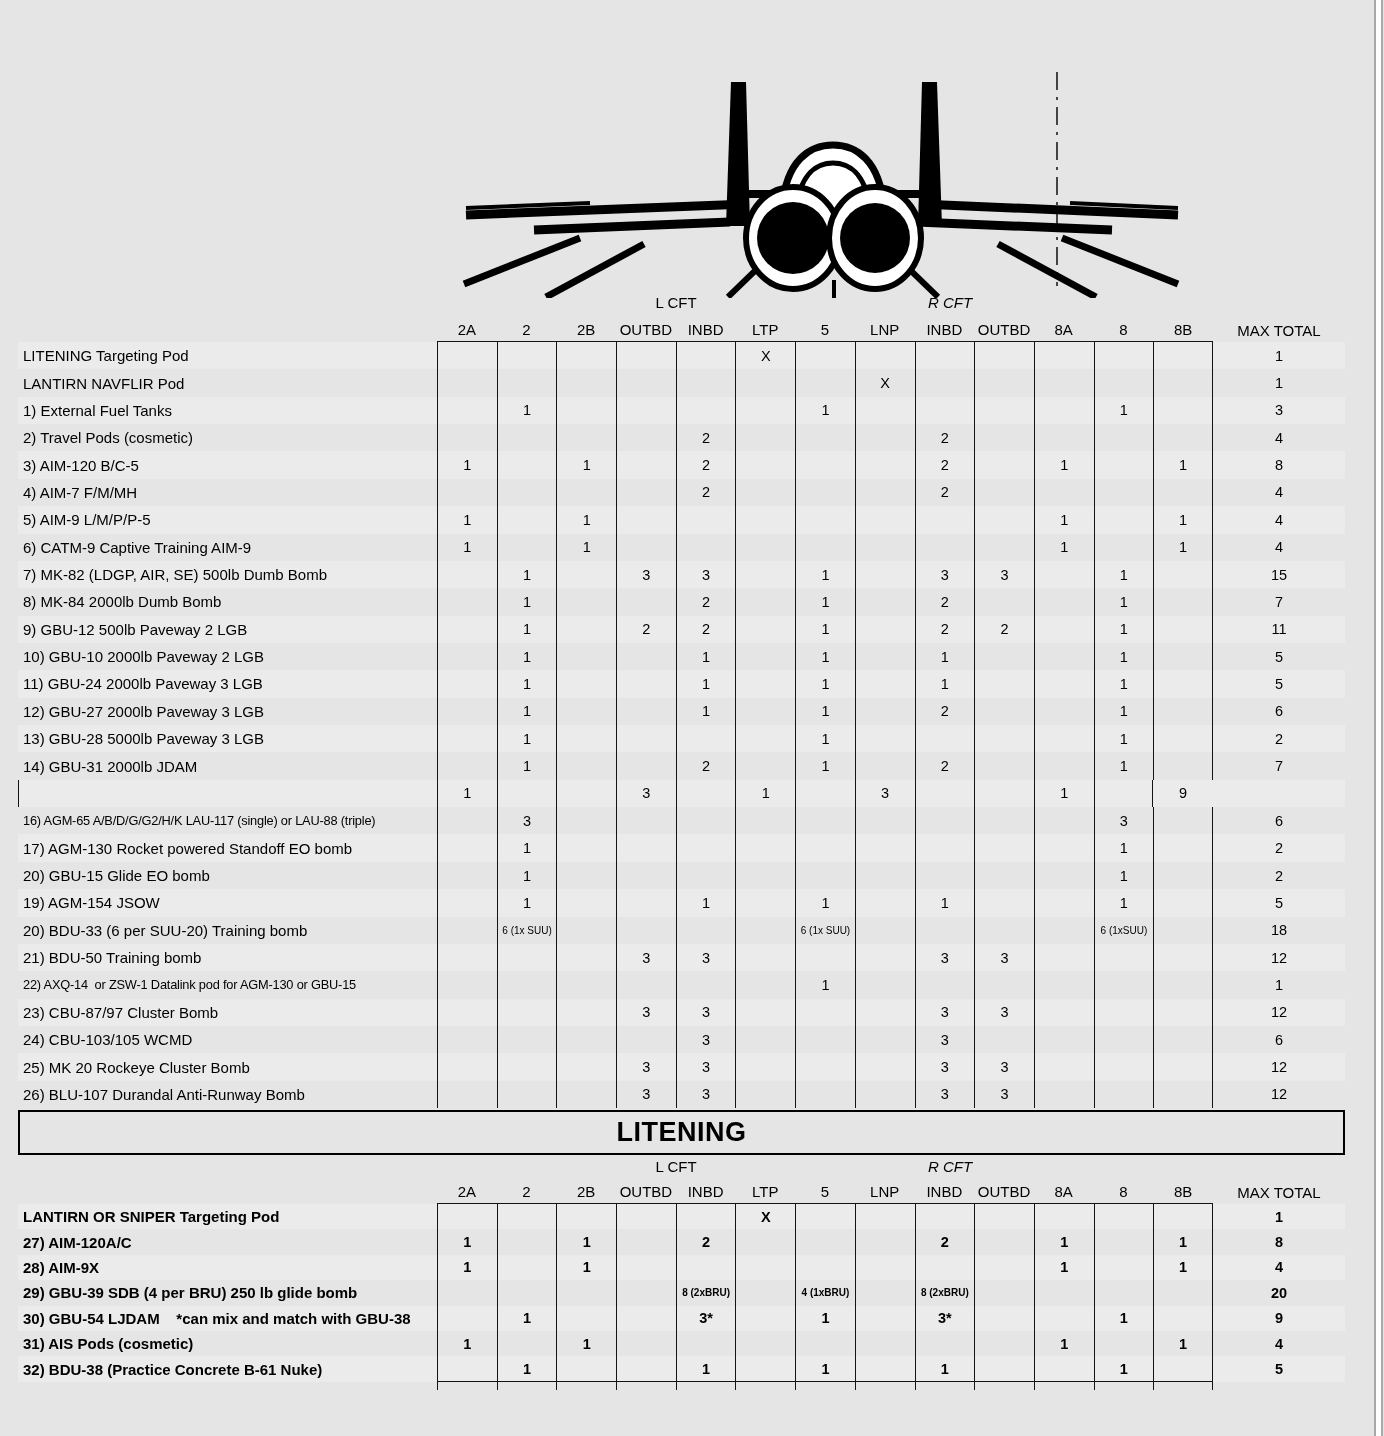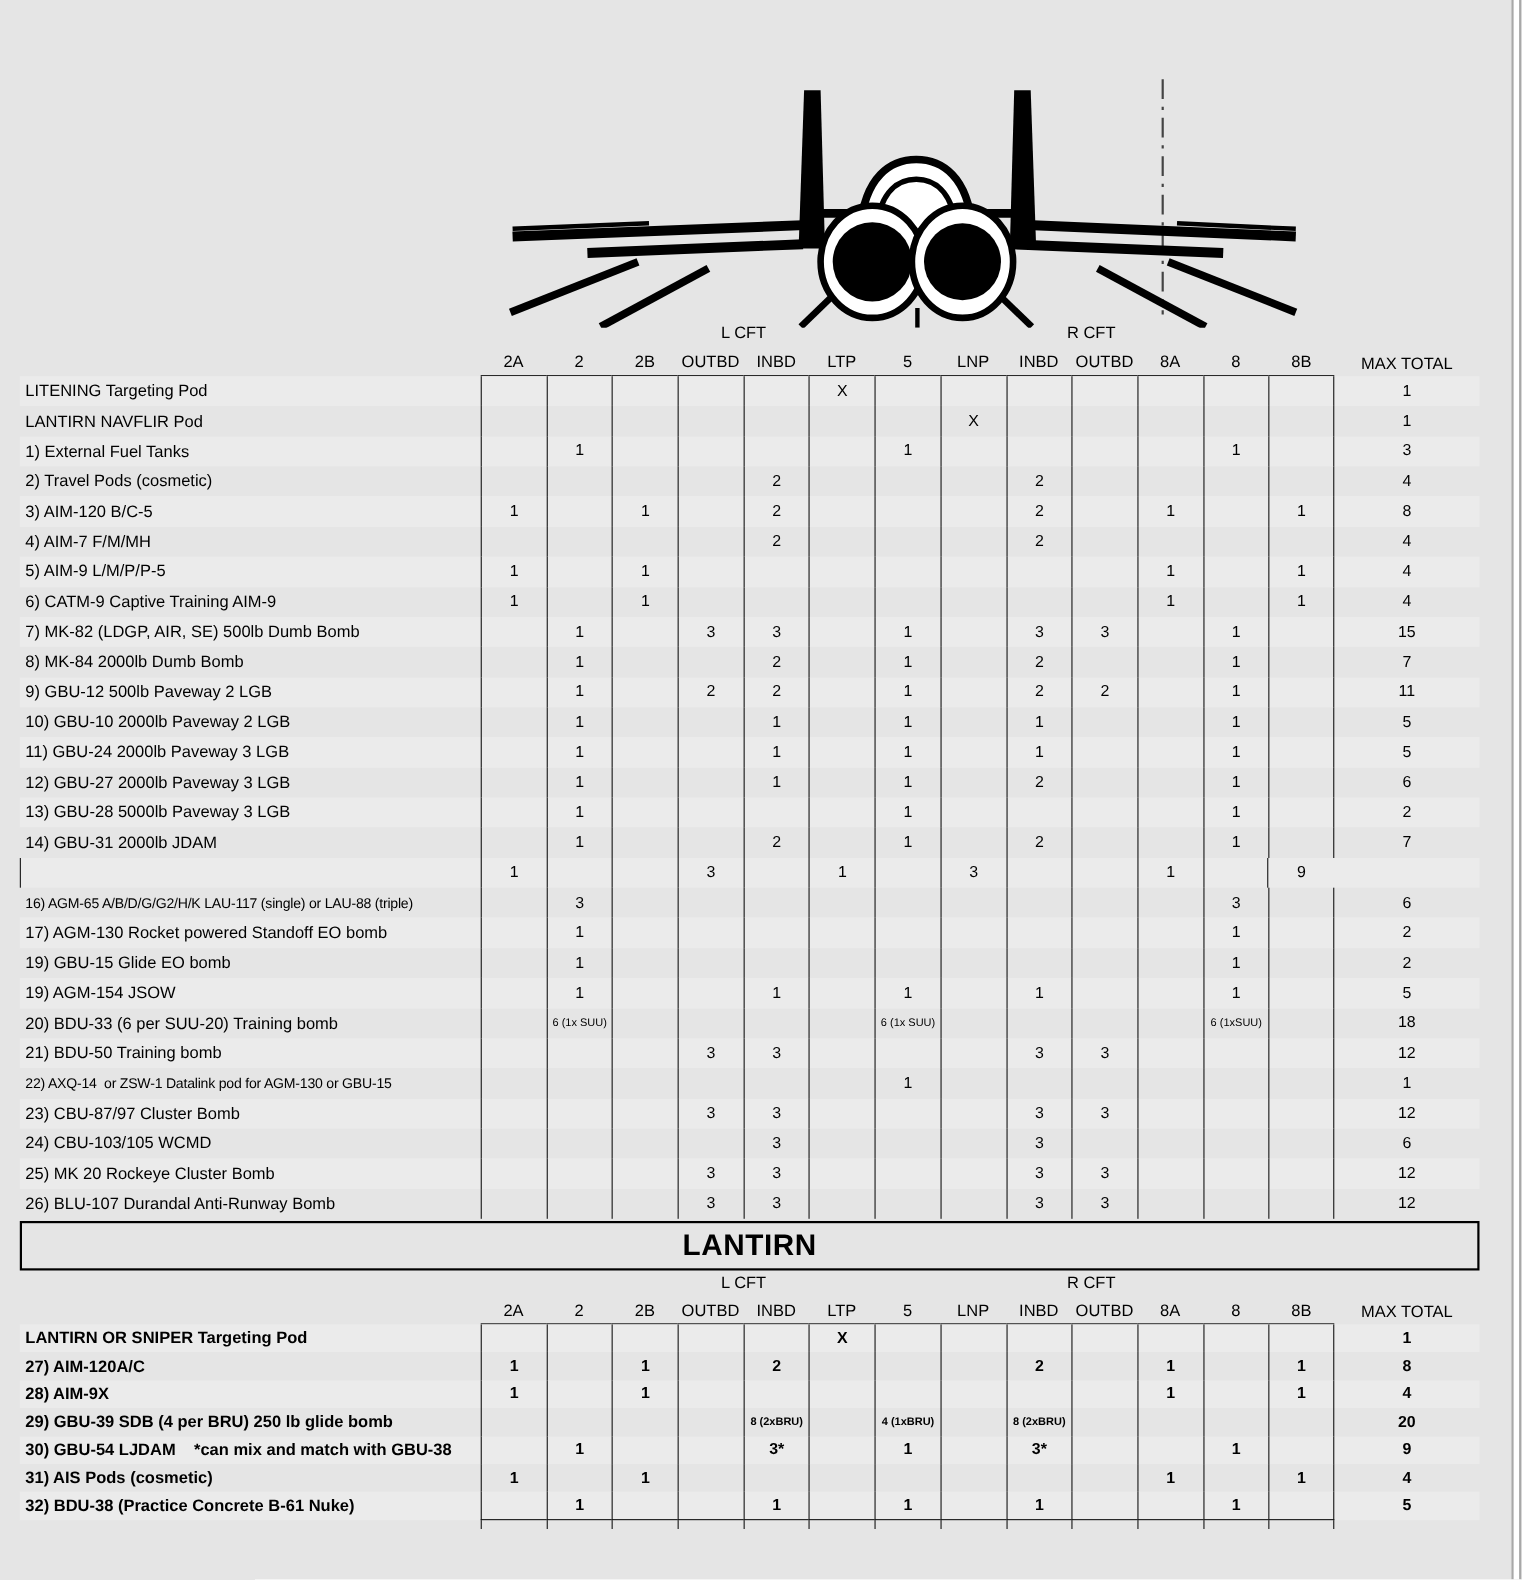--- a/index.html
+++ b/index.html
@@ -2,21 +2,21 @@
 <html><head>
 <meta charset="utf-8">
 <style>
   html,body{margin:0;padding:0;background:#fff;}
   .page{position:relative;width:1384px;height:1436px;background:#e5e5e5;overflow:hidden;
         font-family:"Liberation Sans","DejaVu Sans",sans-serif;color:#000;}
   .edge-strip{position:absolute;left:1374px;top:0;width:9px;height:1436px;box-sizing:border-box;
         border-left:2px solid #a8a8a8;border-right:2px solid #a8a8a8;background:#fff;}
   .aircraft{position:absolute;left:430px;top:58px;}
   .cft{position:absolute;width:120px;text-align:center;font-size:15px;height:18px;line-height:18px;}
-  .cft.left{left:616px;} .cft.right{left:932px;}
+  .cft.left{left:616px;} .cft.right{left:890px;font-style:italic;}
   .t1-cft{top:294px;} .t2-cft{top:1158px;}
   .thead{position:absolute;left:18px;width:1327px;display:grid;
          grid-template-columns:419px repeat(13,59.69px) 1fr;}
   .t1-head{top:312px;height:30px;} .t2-head{top:1176px;height:28px;}
   .hcell{display:flex;align-items:flex-end;justify-content:center;font-size:15px;padding-bottom:3px;
          box-sizing:border-box;white-space:nowrap;}
   .hcell.station{border-bottom:1px solid #141414;}
   .rows{position:absolute;left:18px;width:1327px;}
   .t1-rows{top:342px;} .t2-rows{top:1204px;font-weight:bold;}
   .trow{display:grid;grid-template-columns:419px repeat(13,59.69px) 1fr;}
@@ -403,21 +403,21 @@
         <div class="cell station"></div>
         <div class="cell station"></div>
         <div class="cell station"></div>
         <div class="cell station"></div>
         <div class="cell station"></div>
         <div class="cell station">1</div>
         <div class="cell station lastcol"></div>
         <div class="cell max">2</div>
       </div>
       <div class="trow">
-        <div class="cell label">19) GBU-15 Glide EO bomb</div>
+        <div class="cell label">20) GBU-15 Glide EO bomb</div>
         <div class="cell station"></div>
         <div class="cell station">1</div>
         <div class="cell station"></div>
         <div class="cell station"></div>
         <div class="cell station"></div>
         <div class="cell station"></div>
         <div class="cell station"></div>
         <div class="cell station"></div>
         <div class="cell station"></div>
         <div class="cell station"></div>
@@ -558,21 +558,21 @@
         <div class="cell station">3</div>
         <div class="cell station">3</div>
         <div class="cell station"></div>
         <div class="cell station"></div>
         <div class="cell station lastcol"></div>
         <div class="cell max">12</div>
       </div>
     </div>
 
   <div class="wishlist-box">
-    <span>LANTIRN</span>
+    <span>LITENING</span>
   </div>
 
   <div class="cft left t2-cft">L CFT</div>
   <div class="cft right t2-cft">R CFT</div>
 
   <div class="thead t2-head">
       <div class="hcell spacer"></div>
       <div class="hcell station">2A</div>
       <div class="hcell station">2</div>
       <div class="hcell station">2B</div>

